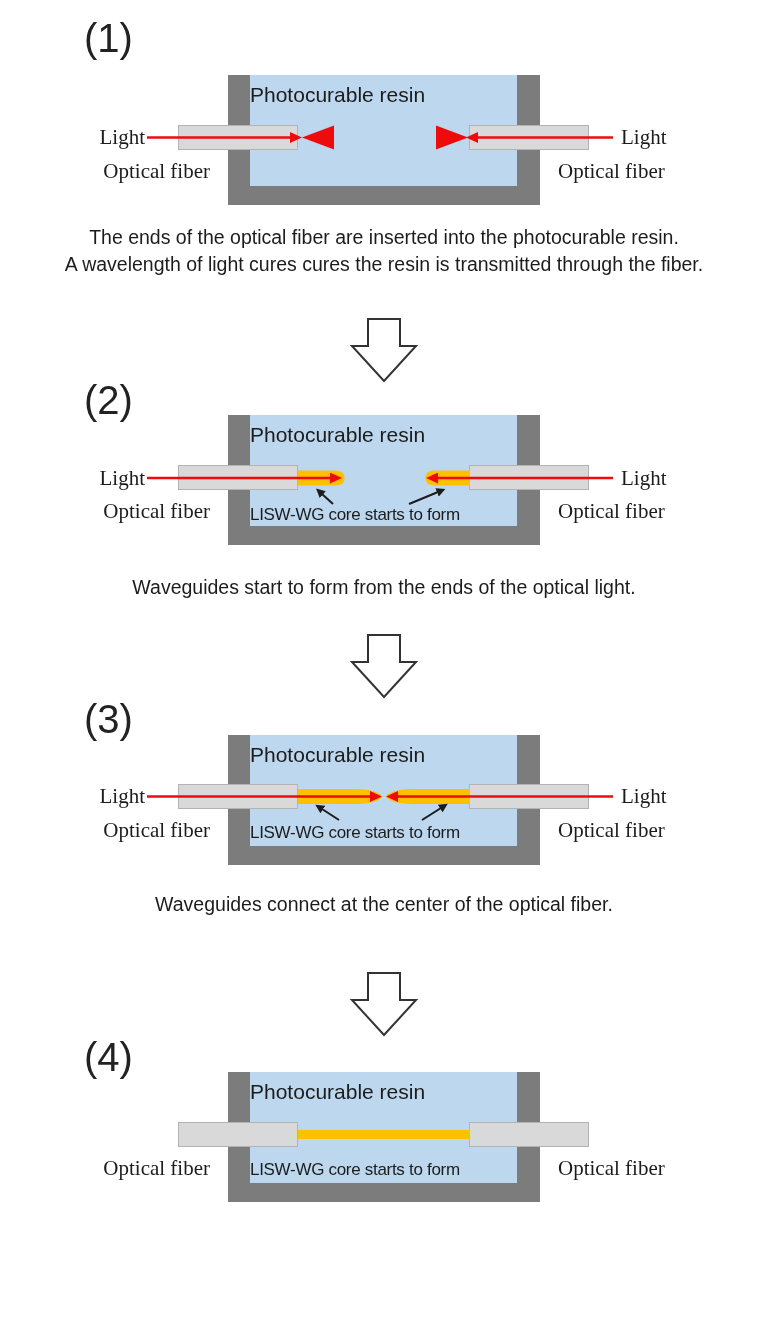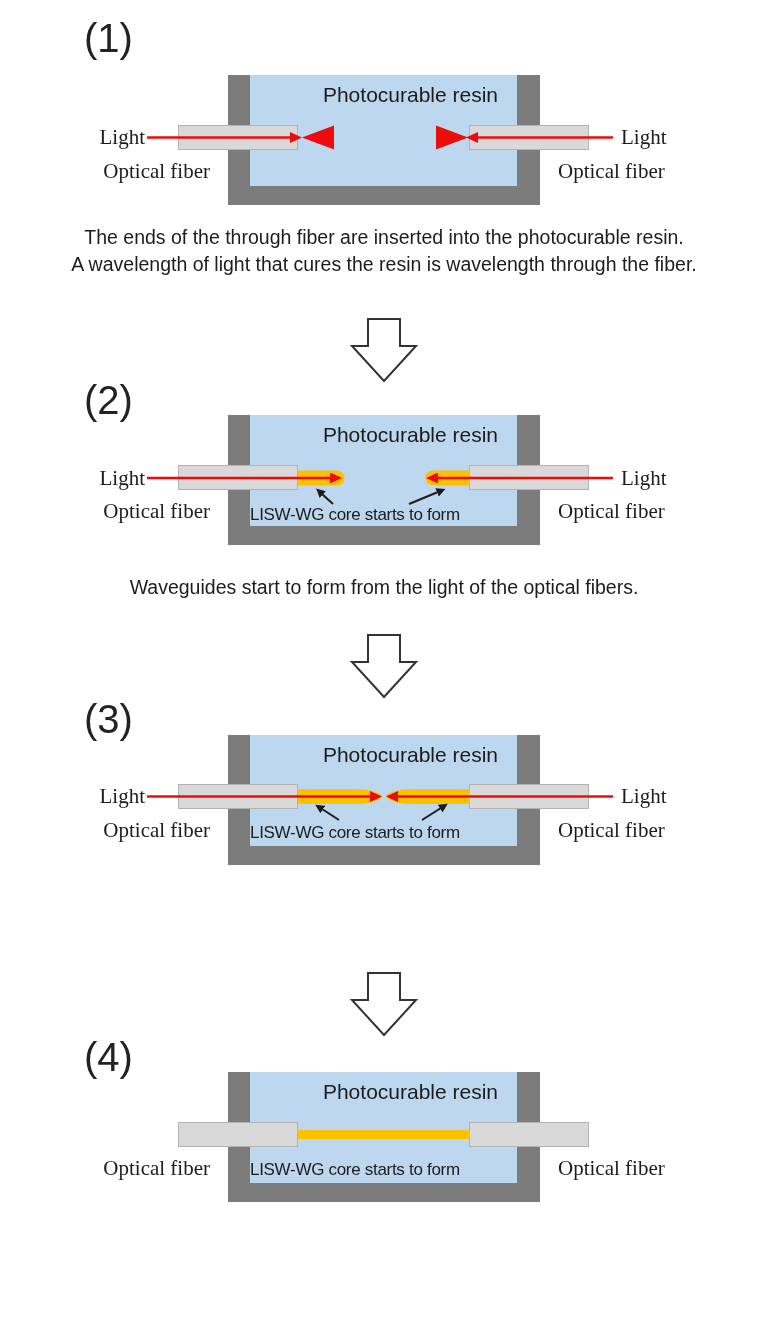--- a/index.html
+++ b/index.html
@@ -3,21 +3,21 @@
 <meta charset="utf-8">
 <style>
   html,body{margin:0;padding:0;background:#ffffff;}
   #page{position:relative;width:768px;height:1324px;background:#ffffff;overflow:hidden;
         font-family:"Liberation Sans",sans-serif;color:#1c1c1c;}
   .wall{position:absolute;left:228px;width:312px;height:130px;background:#7c7c7c;z-index:1;}
   .resin{position:absolute;left:250px;width:267px;height:111px;background:#bdd7ee;z-index:2;}
   .fiber{position:absolute;width:120px;height:25px;background:#d9d9d9;border:1px solid #b3b3b3;box-sizing:border-box;z-index:3;}
   .txt{position:absolute;z-index:5;}
   .num{font-size:40px;line-height:48px;color:#222;}
-  .rlabel{left:250px;width:321px;text-align:center;font-size:21px;line-height:25px;}
+  .rlabel{left:250px;width:321px;font-size:21px;line-height:25px;}
   .side{font-size:21px;line-height:27px;white-space:nowrap;font-family:Liberation Serif, serif;}
   .ta-r{text-align:right;}
   .core-label{left:250px;width:317px;text-align:left;font-size:17px;line-height:24px;white-space:nowrap;letter-spacing:-0.3px;}
   .caption{left:0;width:768px;text-align:center;font-size:19.5px;line-height:27px;}
   svg.overlay{position:absolute;left:0;top:0;z-index:4;}
 </style>
 </head>
 <body>
 
 <div id="page">
@@ -26,48 +26,49 @@
   <div class="wall" style="top:75px"></div>
   <div class="resin" style="top:75px"></div>
   <div class="fiber" style="left:178px;top:125px"></div>
   <div class="fiber" style="left:469px;top:125px"></div>
   <div class="txt rlabel" style="top:82px">Photocurable resin</div>
   <div class="txt side ta-r" style="left:30px;top:124px;width:115px">Light</div>
   <div class="txt side" style="left:621px;top:124px;width:115px">Light</div>
   <div class="txt side ta-r" style="left:30px;top:158px;width:180px">Optical fiber</div>
   <div class="txt side" style="left:558px;top:158px;width:180px">Optical fiber</div>
   <div class="txt caption" style="top:224px">
-    <div>The ends of the through fiber are inserted into the photocurable resin.</div>
-    <div>A wavelength of light that cures the resin is wavelength through the fiber.</div>
+    <div>The ends of the optical fiber are inserted into the photocurable resin.</div>
+    <div>A wavelength of light cures cures the resin is transmitted through the fiber.</div>
   </div>
 
   <div class="txt num" style="left:84px;top:376px">(2)</div>
   <div class="wall" style="top:415px"></div>
   <div class="resin" style="top:415px"></div>
   <div class="fiber" style="left:178px;top:465px"></div>
   <div class="fiber" style="left:469px;top:465px"></div>
   <div class="txt rlabel" style="top:422px">Photocurable resin</div>
   <div class="txt side ta-r" style="left:30px;top:465px;width:115px">Light</div>
   <div class="txt side" style="left:621px;top:465px;width:115px">Light</div>
   <div class="txt side ta-r" style="left:30px;top:498px;width:180px">Optical fiber</div>
   <div class="txt side" style="left:558px;top:498px;width:180px">Optical fiber</div>
   <div class="txt core-label" style="top:503px">LISW-WG core starts to form</div>
-  <div class="txt caption" style="top:574px">Waveguides start to form from the light of the optical fibers.</div>
+  <div class="txt caption" style="top:574px">Waveguides start to form from the ends of the optical light.</div>
 
   <div class="txt num" style="left:84px;top:695px">(3)</div>
   <div class="wall" style="top:735px"></div>
   <div class="resin" style="top:735px"></div>
   <div class="fiber" style="left:178px;top:784px"></div>
   <div class="fiber" style="left:469px;top:784px"></div>
   <div class="txt rlabel" style="top:742px">Photocurable resin</div>
   <div class="txt side ta-r" style="left:30px;top:783px;width:115px">Light</div>
   <div class="txt side" style="left:621px;top:783px;width:115px">Light</div>
   <div class="txt side ta-r" style="left:30px;top:817px;width:180px">Optical fiber</div>
   <div class="txt side" style="left:558px;top:817px;width:180px">Optical fiber</div>
   <div class="txt core-label" style="top:821px">LISW-WG core starts to form</div>
+  <div class="txt caption" style="top:891px">Waveguides connect at the center of the optical fiber.</div>
 
   <div class="txt num" style="left:84px;top:1033px">(4)</div>
   <div class="wall" style="top:1072px"></div>
   <div class="resin" style="top:1072px"></div>
   <div class="fiber" style="left:178px;top:1122px"></div>
   <div class="fiber" style="left:469px;top:1122px"></div>
   <div class="txt rlabel" style="top:1079px">Photocurable resin</div>
   <div class="txt side ta-r" style="left:30px;top:1155px;width:180px">Optical fiber</div>
   <div class="txt side" style="left:558px;top:1155px;width:180px">Optical fiber</div>
   <div class="txt core-label" style="top:1158px">LISW-WG core starts to form</div>

